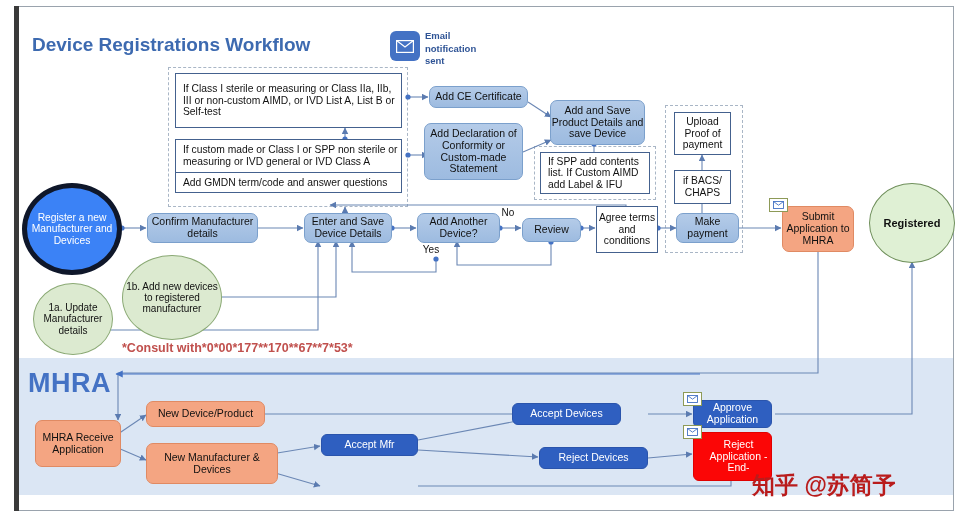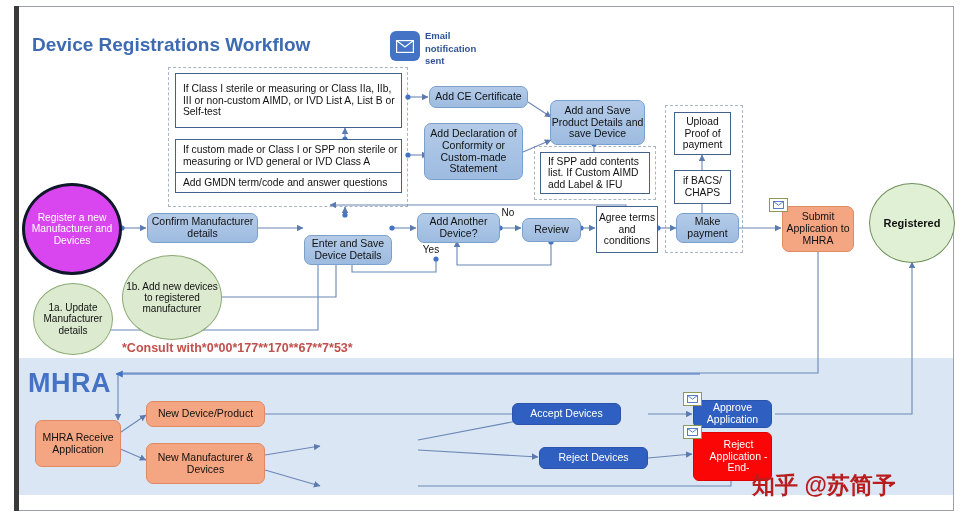--- a/index.html
+++ b/index.html
@@ -63,21 +63,21 @@
     color:#ffffff;font-size:10.5px;
   }
   .red{
     background:#fb0606;border:1px solid #e00000;border-radius:6px;
     color:#ffffff;font-size:10.5px;
   }
   .ellipse{
     border-radius:50%;
   }
   .green-dark{
-    background:#d946ef;border:3px solid #0f172a;color:#ffffff;font-size:10.3px;
+    background:#3b82f6;border:5px solid #0f172a;color:#ffffff;font-size:10.3px;
   }
   .green-light{
     background:#dcead0;border:1px solid #8aa974;color:#111;font-size:10px;
   }
   .green-pale{
     background:#dff0d4;border:1px solid #6f8f5b;color:#111;font-size:11px;font-weight:bold;
   }
 
   
   .dashgroup{
@@ -257,21 +257,21 @@
   </div>
 
   <div class="node white-rect left" style="left:175px;top:139px;width:227px;height:34px;">
     <span>If custom made or Class I or SPP non sterile or measuring or IVD general or IVD Class A</span>
   </div>
 
   <div class="node white-rect left" style="left:175px;top:172px;width:227px;height:21px;">
     <span>Add GMDN term/code and answer questions</span>
   </div>
 
-  <div class="node blue-round" style="left:304px;top:213px;width:88px;height:30px;margin-top:22px;">
+  <div class="node blue-round" style="left:304px;top:213px;width:88px;height:30px;">
     <span>Enter and Save Device Details</span>
   </div>
 
   <div class="node blue-round" style="left:429px;top:86px;width:99px;height:22px;">
     <span>Add CE Certificate</span>
   </div>
 
   <div class="node blue-round" style="left:424px;top:123px;width:99px;height:57px;">
     <span>Add Declaration of Conformity or Custom-made Statement</span>
   </div>
@@ -330,24 +330,27 @@
   </div>
 
   <div class="node orange" style="left:35px;top:420px;width:86px;height:47px;">
     <span>MHRA Receive Application</span>
   </div>
 
   <div class="node orange" style="left:146px;top:401px;width:119px;height:26px;">
     <span>New Device/Product</span>
   </div>
 
-  <div class="node orange" style="left:146px;top:443px;width:119px;height:41px;">
+  <div class="node orange" style="left:146px;top:443px;width:132px;height:41px;">
     <span>New Manufacturer &amp; Devices</span>
   </div>
 
+  <div class="node darkblue" style="left:321px;top:434px;width:97px;height:22px;">
+    <span>Accept Mfr</span>
+  </div>
 
 
   <div class="node darkblue" style="left:512px;top:403px;width:109px;height:22px;">
     <span>Accept Devices</span>
   </div>
 
   <div class="node darkblue" style="left:539px;top:447px;width:109px;height:22px;">
     <span>Reject Devices</span>
   </div>
 

